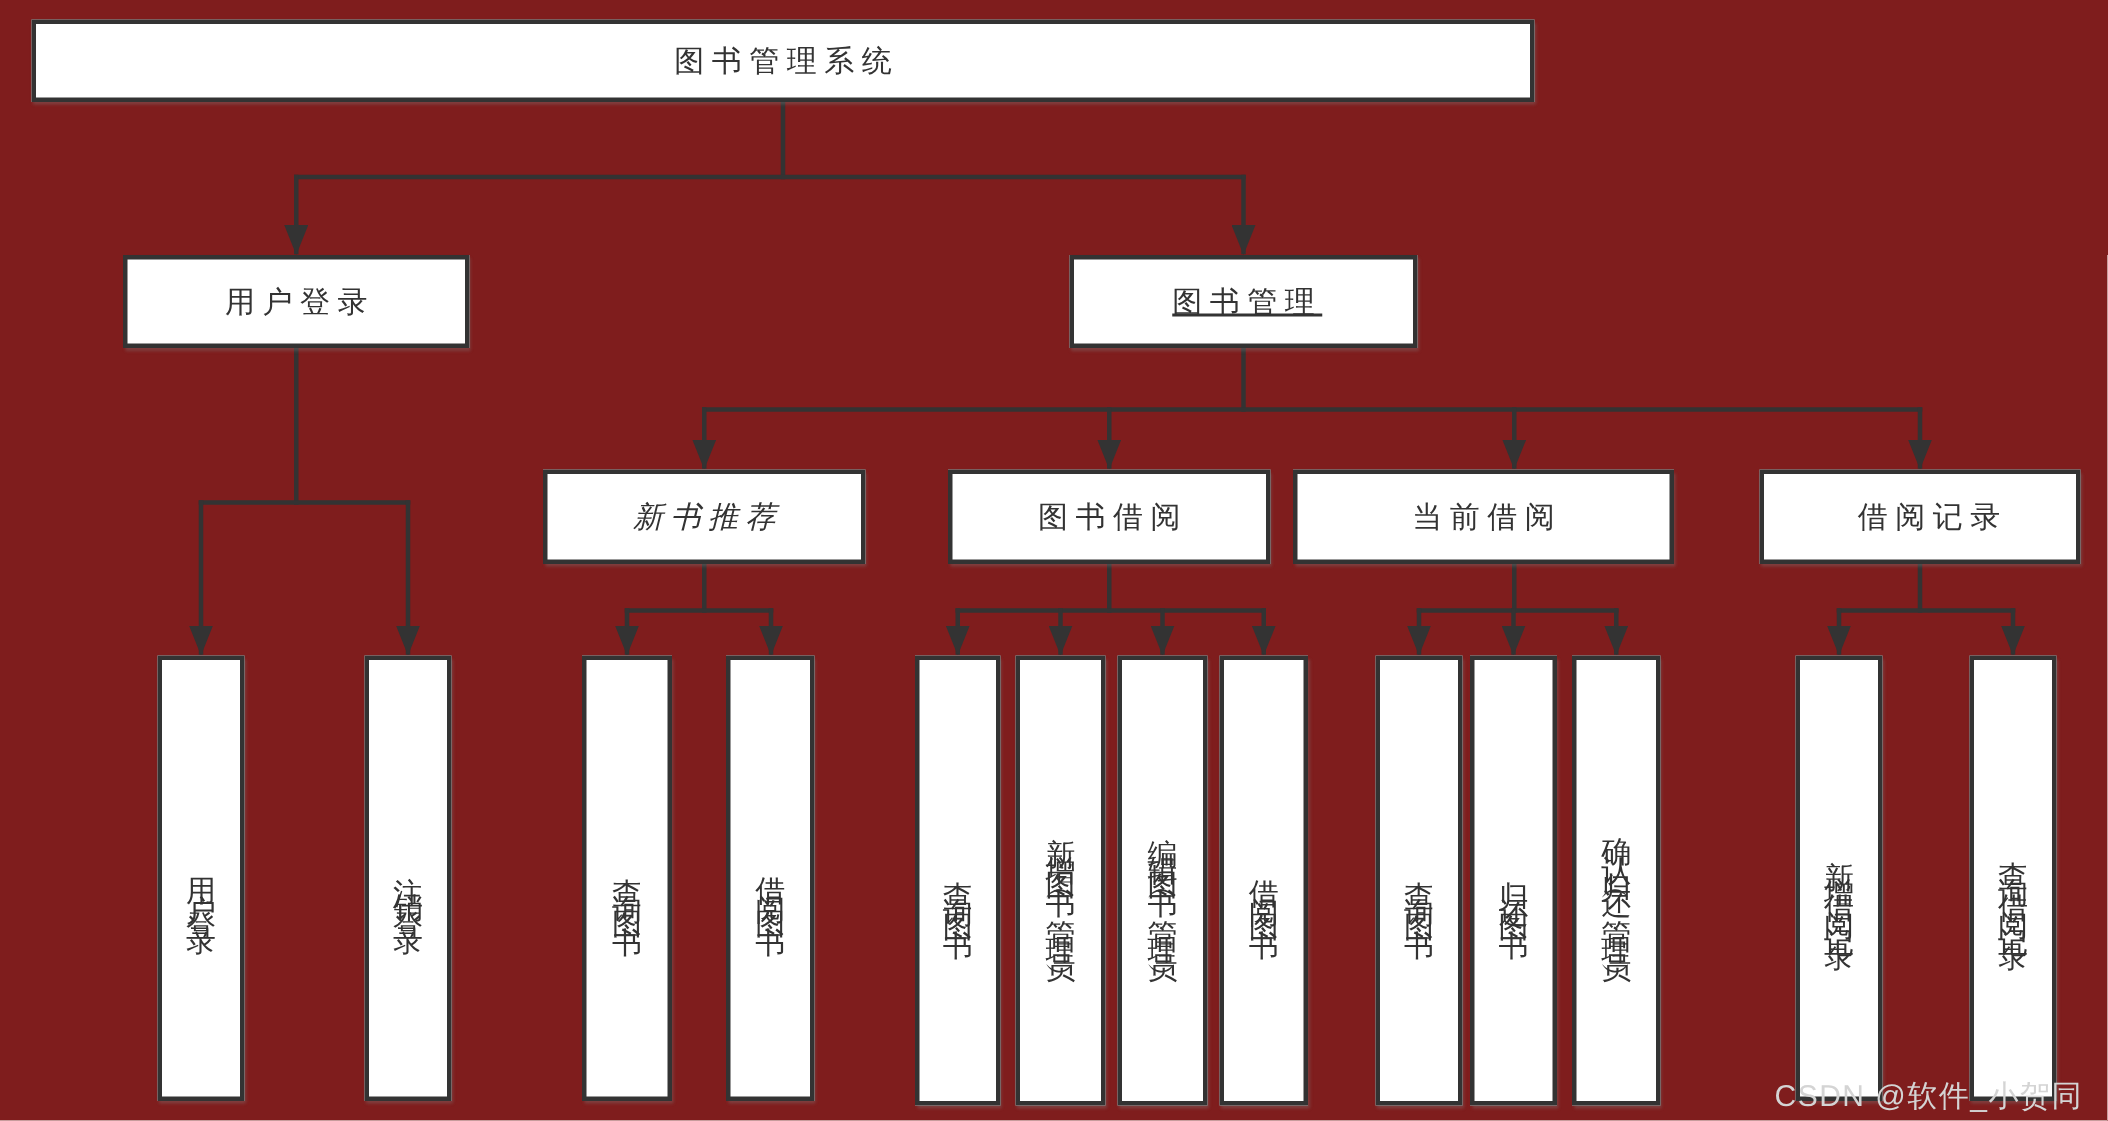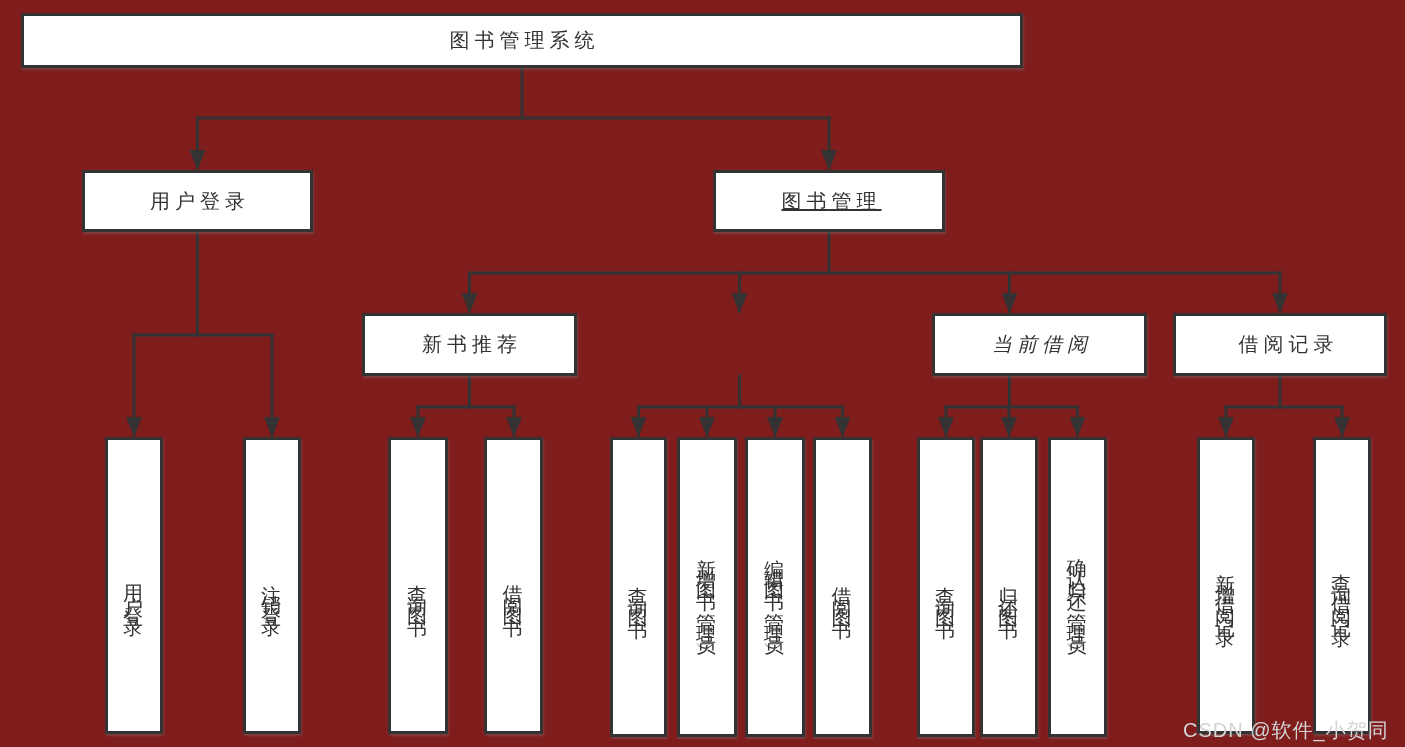--- a/index.html
+++ b/index.html
@@ -105,22 +105,23 @@
         <path d="M1342,407 V435" marker-end="url(#ah)"></path>
       </g>
     </g>
   </svg>
 
   <div class="box" style="left:21px; top:13px; width:1002px; height:55px;">图书管理系统</div>
 
   <div class="box" style="left:82px; top:170px; width:231px; height:62px;">用户登录</div>
   <div class="box" style="left:713px; top:170px; width:232px; height:62px;text-decoration:underline;">图书管理</div>
 
-  <div class="box" style="left:362px; top:313px; width:215px; height:63px;">新书推荐</div>
-  <div class="box" style="left:932px; top:313px; width:215px; height:63px;font-style:italic;">当前借阅</div>
+  <div class="box" style="left:362px; top:313px; width:215px; height:63px;font-style:italic;">新书推荐</div>
+  <div class="box" style="left:632px; top:313px; width:215px; height:63px;">图书借阅</div>
+  <div class="box" style="left:862px; top:313px; width:254px; height:63px;">当前借阅</div>
   <div class="box" style="left:1173px; top:313px; width:214px; height:63px;padding-left:12px;">借阅记录</div>
 
   <div class="box vbox" style="left:105px; top:437px; width:58px; height:297px;">用户登录</div>
   <div class="box vbox" style="left:243px; top:437px; width:58px; height:297px;">注销登录</div>
 
   <div class="box vbox" style="left:388px; top:437px; width:60px; height:297px;">查询图书</div>
   <div class="box vbox" style="left:484px; top:437px; width:59px; height:297px;">借阅图书</div>
 
   <div class="box vbox" style="left:610px; top:437px; width:57px; height:300px;">查询图书</div>
   <div class="box vbox" style="left:677px; top:437px; width:60px; height:300px;">新增图书（管理员）</div>

